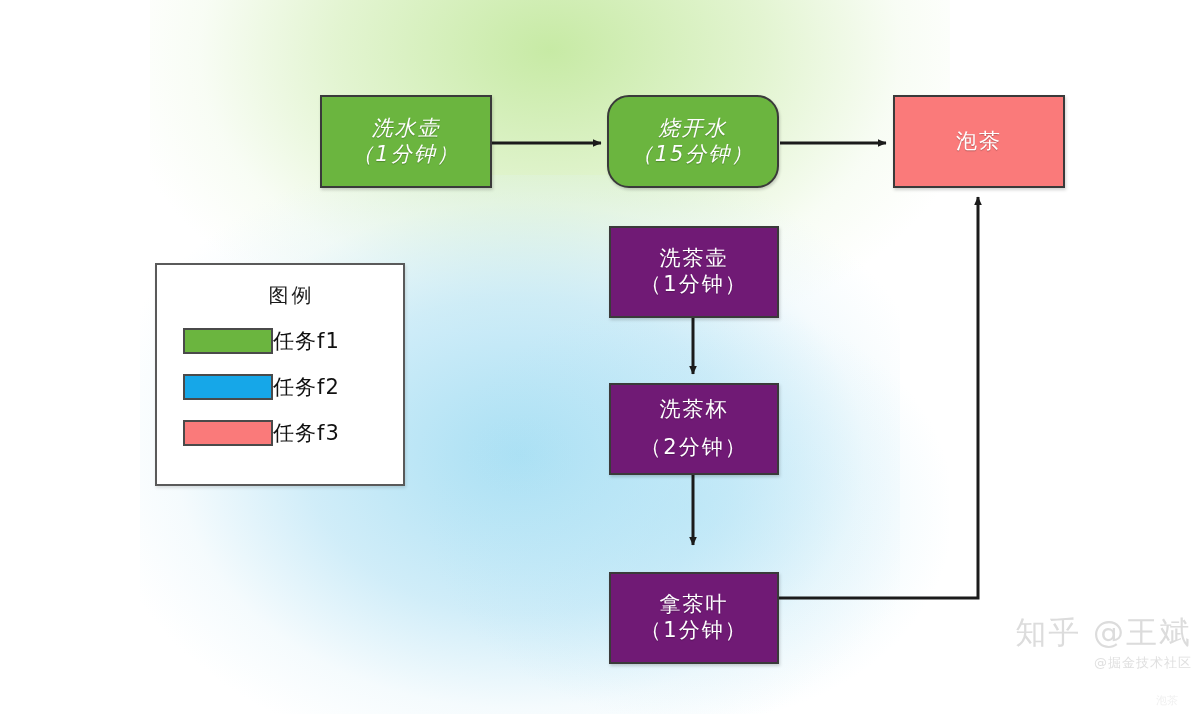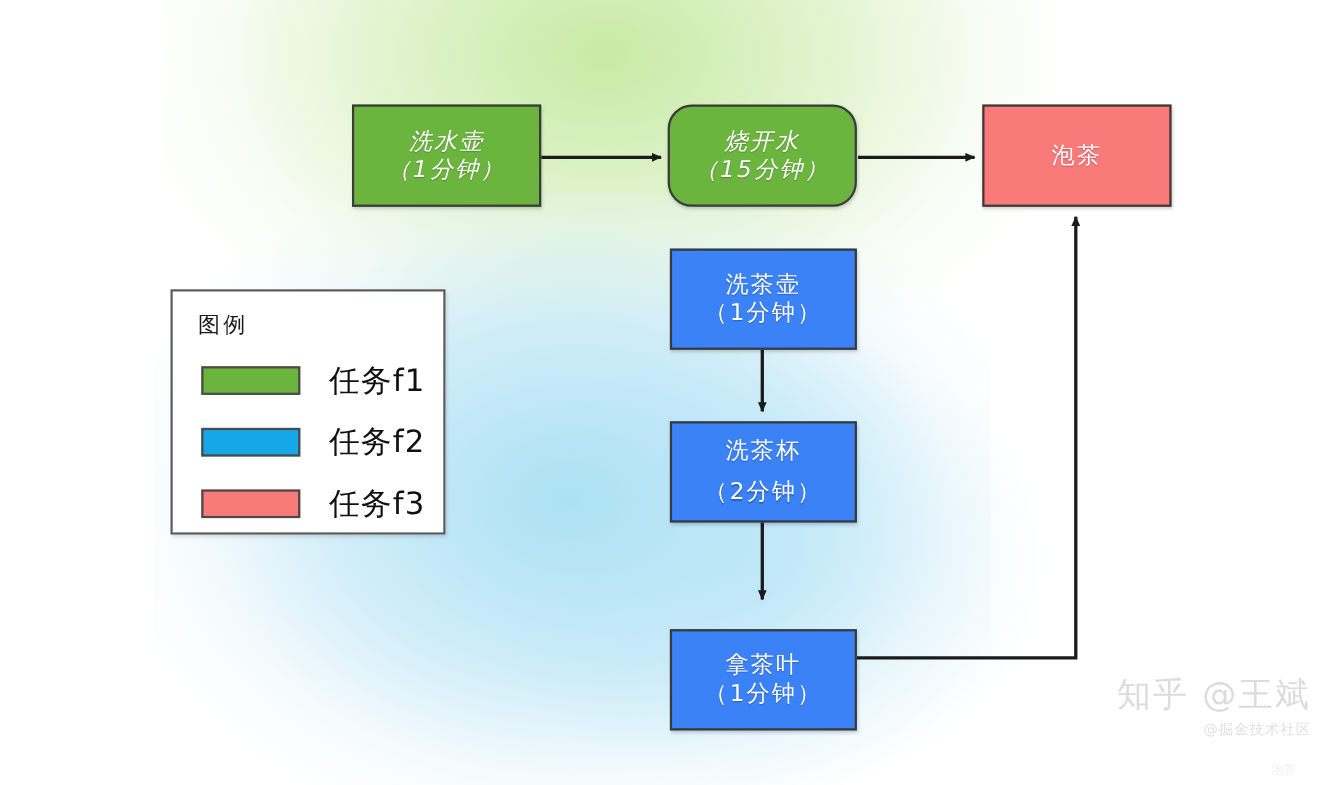--- a/index.html
+++ b/index.html
@@ -72,21 +72,21 @@
     line-height: 1.22;
     letter-spacing: 2px;
   }
   .node .nm {
     font-size: 21px;
   }
   .node .dur {
     font-size: 21px;
   }
   .node.green { background: #6BB53F; font-style: italic; }
-  .node.blue  { background: #3b82f6; }
+  .node.blue  { background: #701a75; }
   .node.red   { background: #FA7A7A; }
 
   
   .conn {
     position: absolute;
     pointer-events: none;
   }
   .conn svg {
     display: block;
     overflow: visible;
@@ -98,43 +98,42 @@
     left: 155px;
     top: 263px;
     width: 250px;
     height: 223px;
     box-sizing: border-box;
     background: #ffffff;
     border: 2px solid #5a5a5a;
     box-shadow: 1px 2px 3px rgba(0, 0, 0, 0.12);
   }
   #legend-title {
-    text-align: left;
+    text-align: center;
     font-size: 20px;
     color: #1a1a1a;
     margin-top: 17px;
     letter-spacing: 3px;
     padding-left: 23px;
   }
   .legend-row {
     display: flex;
     align-items: center;
     margin-top: 18px;
     padding-left: 26px;
   }
   .legend-swatch {
     width: 90px;
     height: 26px;
     box-sizing: border-box;
     border: 2px solid #4a4a4a;
     flex: none;
   }
   .legend-label {
-    margin-left: 26px;
-    font-size: 28px;
+    font-size: 21px;
     color: #111111;
     letter-spacing: 1px;
   }
 
   
   #watermark {
     position: absolute;
     right: 8px;
     bottom: 42px;
     text-align: right;

